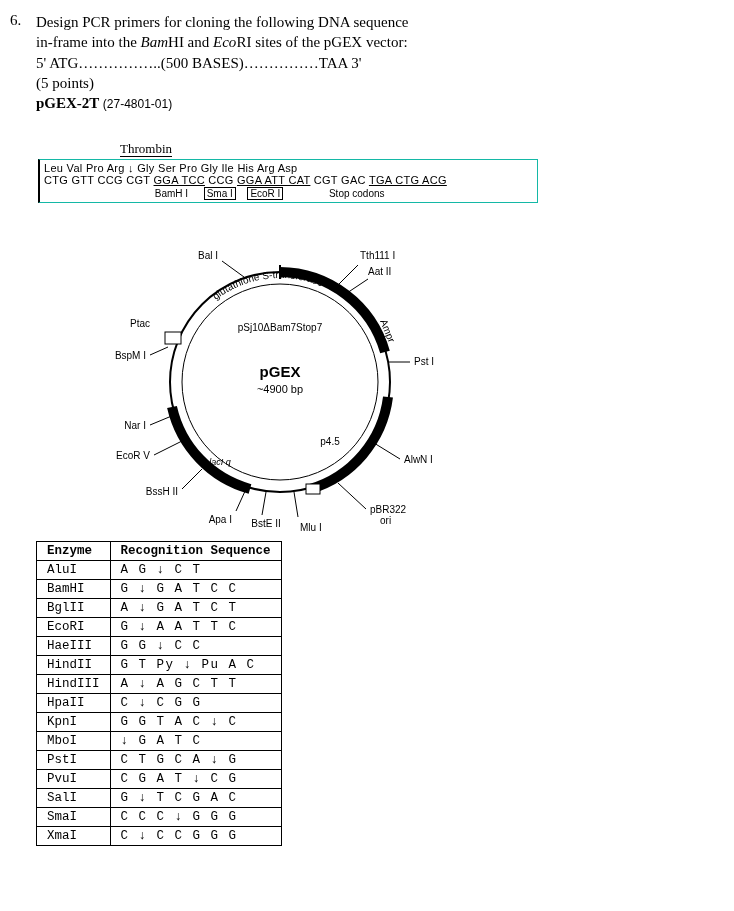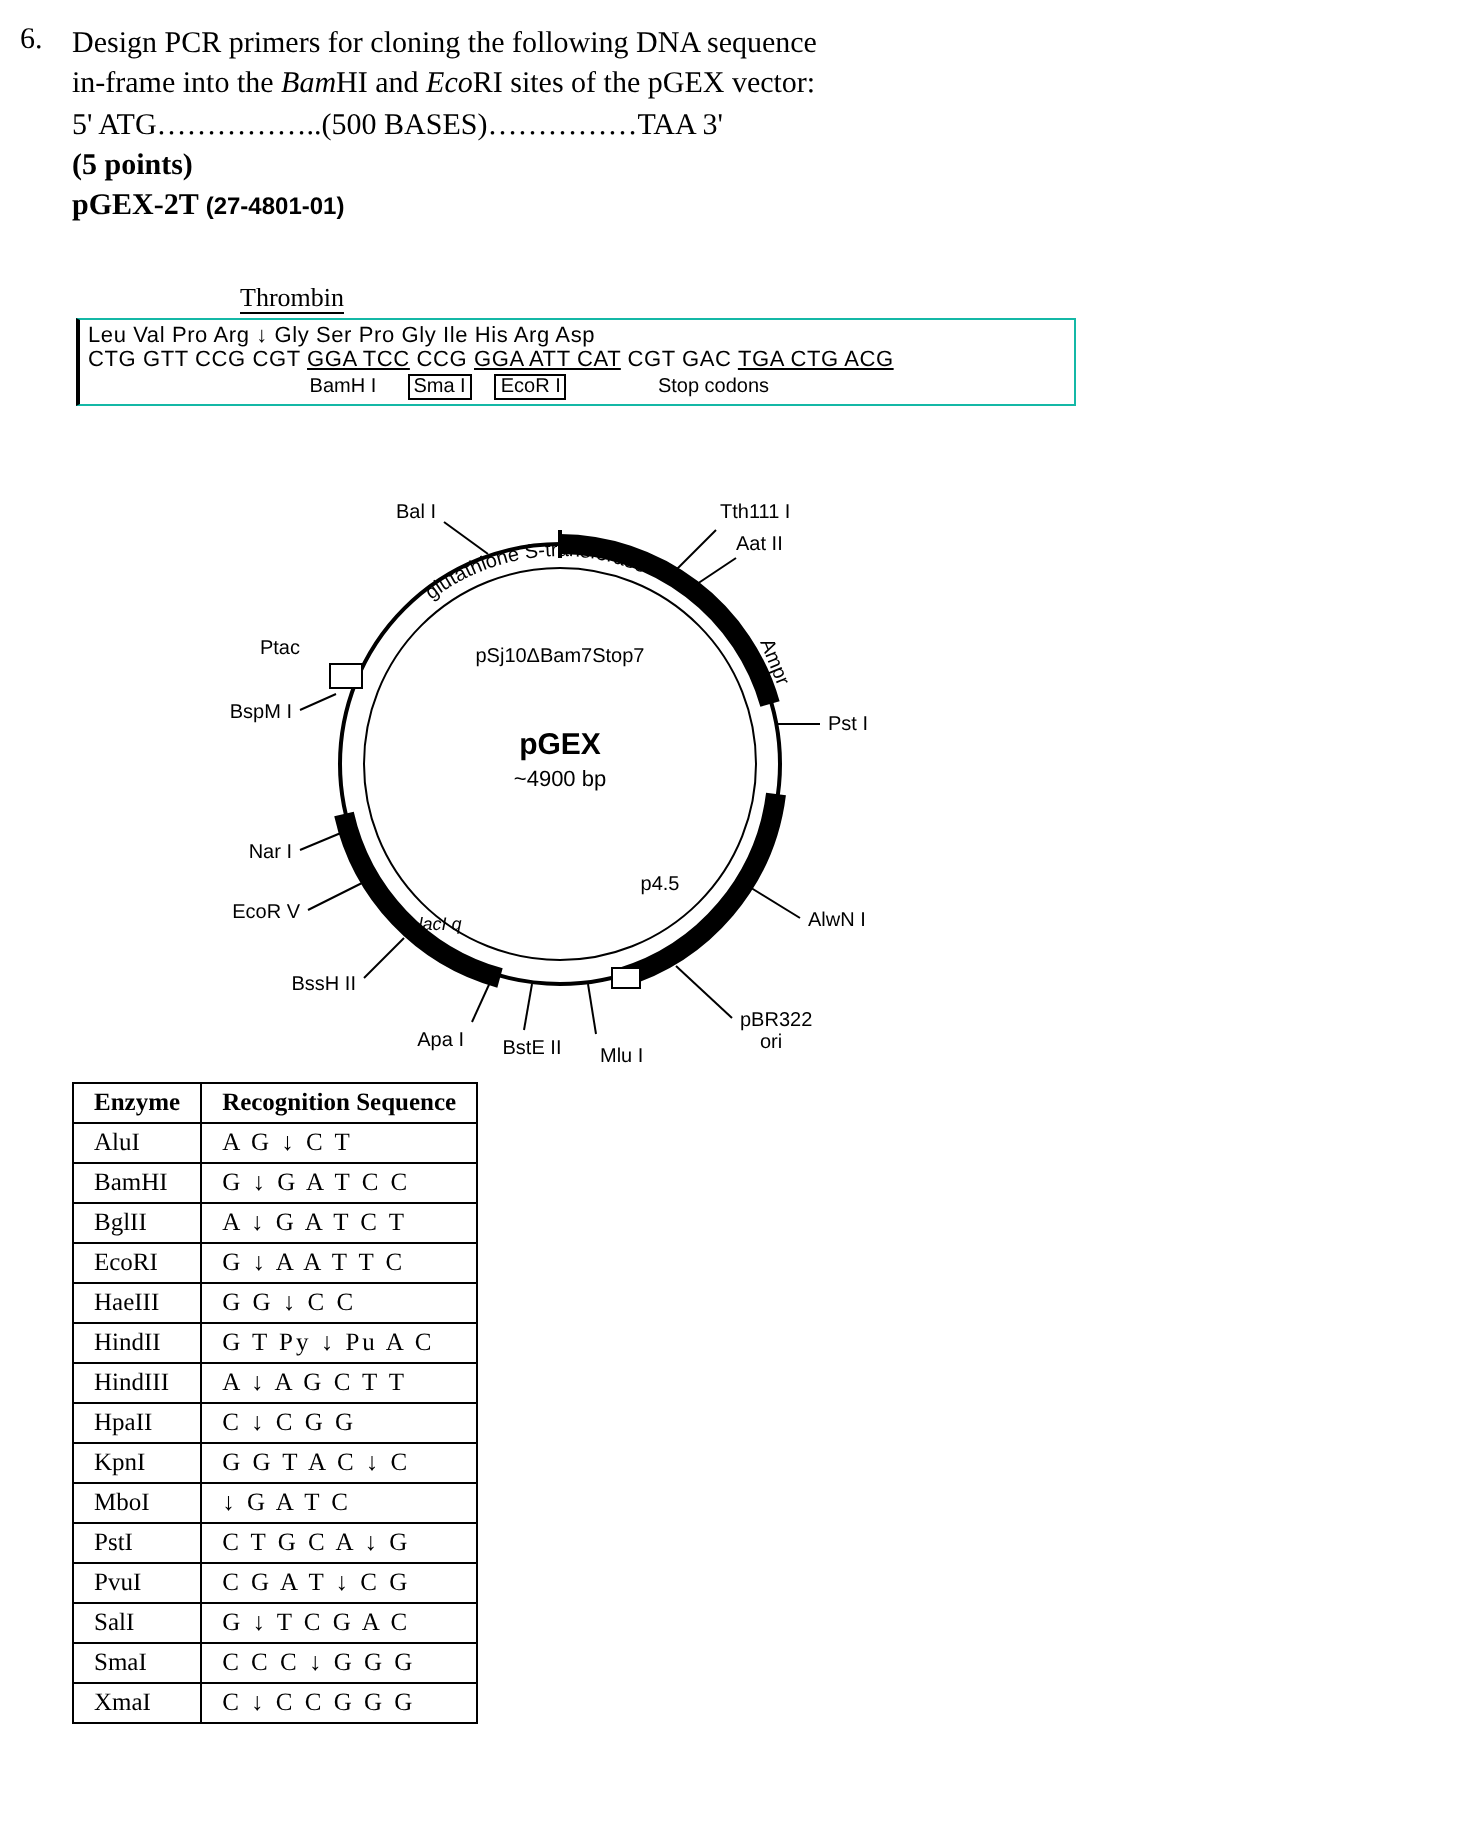--- a/index.html
+++ b/index.html
@@ -9,34 +9,34 @@
       height: 911px;
       background: #fff;
       color: #000;
       padding: 12px 18px 12px 10px;
       font-size: 15px;
     }
     .question { display: flex; }
     .question-num { min-width: 26px; }
     .q-text { line-height: 1.35; }
     .ital { font-style: italic; }
-    .bold { font-weight: bold; text-align: right; }
+    .bold { font-weight: normal; text-align: right; }
     .sub { margin-left: 26px; }
     .pgex-head { margin-top: 2px; }
     .pgex-title { color: #000; font-weight: bold; }
     .pgex-thrombin { font-size: 13px; margin-left: 84px; }
     .mcs-box { margin-left: 28px; margin-top: 2px; border: 1px solid #14b8a6; width: 500px; padding: 2px 4px 2px 4px; font-family: Arial, sans-serif; position:relative;}
     .aa-line { font-size: 11px; letter-spacing: 0.3px; }
     .dna-line { font-size: 11px; letter-spacing: 0.3px; }
     .site-line { font-size: 10px; margin-top: 1px; }
     .site-line .lbl { display:inline-block; }
     .plasmid-wrap { margin-left: 40px; margin-top: 14px; }
     .plasmid-svg { display:block; }
     .table-wrap { margin-left: 26px; margin-top: -6px; }
-    table { border-collapse: collapse; font-family: Liberation Serif, serif; font-size: 12.5px; }
+    table { border-collapse: collapse; font-family: Liberation Mono, monospace; font-size: 12.5px; }
     th, td { border: 1px solid #000; padding: 2px 10px; text-align: left; }
     th { font-weight: bold; }
     .rec { letter-spacing: 1.5px; }
     .underline { text-decoration: underline; }
   </style>
 </head>
 <body>
 
 <div class="question">
   <div class="question-num">6.</div>
@@ -45,21 +45,21 @@
     <span>in-frame into the </span><span class="ital">Bam</span><span>HI and </span><span class="ital">Eco</span><span>RI sites of the pGEX vector:</span><br>
     <span>5' ATG……………..(500 BASES)……………TAA 3'</span><br>
     <span class="bold">(5 points)</span>
   </div>
 </div>
 
 <div class="sub pgex-head">
   <span class="pgex-title" style="color:#000;">
     <span style="color:#000;">p</span><span style="font-weight:bold;">GEX-2T</span>
   </span>
-  <span style="font-family:Arial, sans-serif; font-size:12px; font-weight:bold;">(27-4801-01)</span>
+  <span style="font-family:Arial, sans-serif; font-size:12px; font-weight:normal;">(27-4801-01)</span>
   <div class="pgex-thrombin" style="font-family:Liberation Serif, serif;margin-top:29px;"><span style="border-bottom:1px solid #000;">Thrombin</span></div>
 </div>
 
 <div class="mcs-box" style="border-left:2px solid #000;">
   <div class="aa-line">Leu  Val  Pro  Arg ↓ Gly  Ser  Pro  Gly  Ile  His  Arg  Asp</div>
   <div class="dna-line">
     <span>CTG GTT CCG CGT </span><span class="underline">GGA TCC</span><span> CCG </span><span class="underline">GGA ATT CAT</span><span> CGT GAC </span><span class="underline">TGA CTG ACG</span>
   </div>
   <div class="site-line">
     <span style="display:inline-block; width:108px;"></span>

